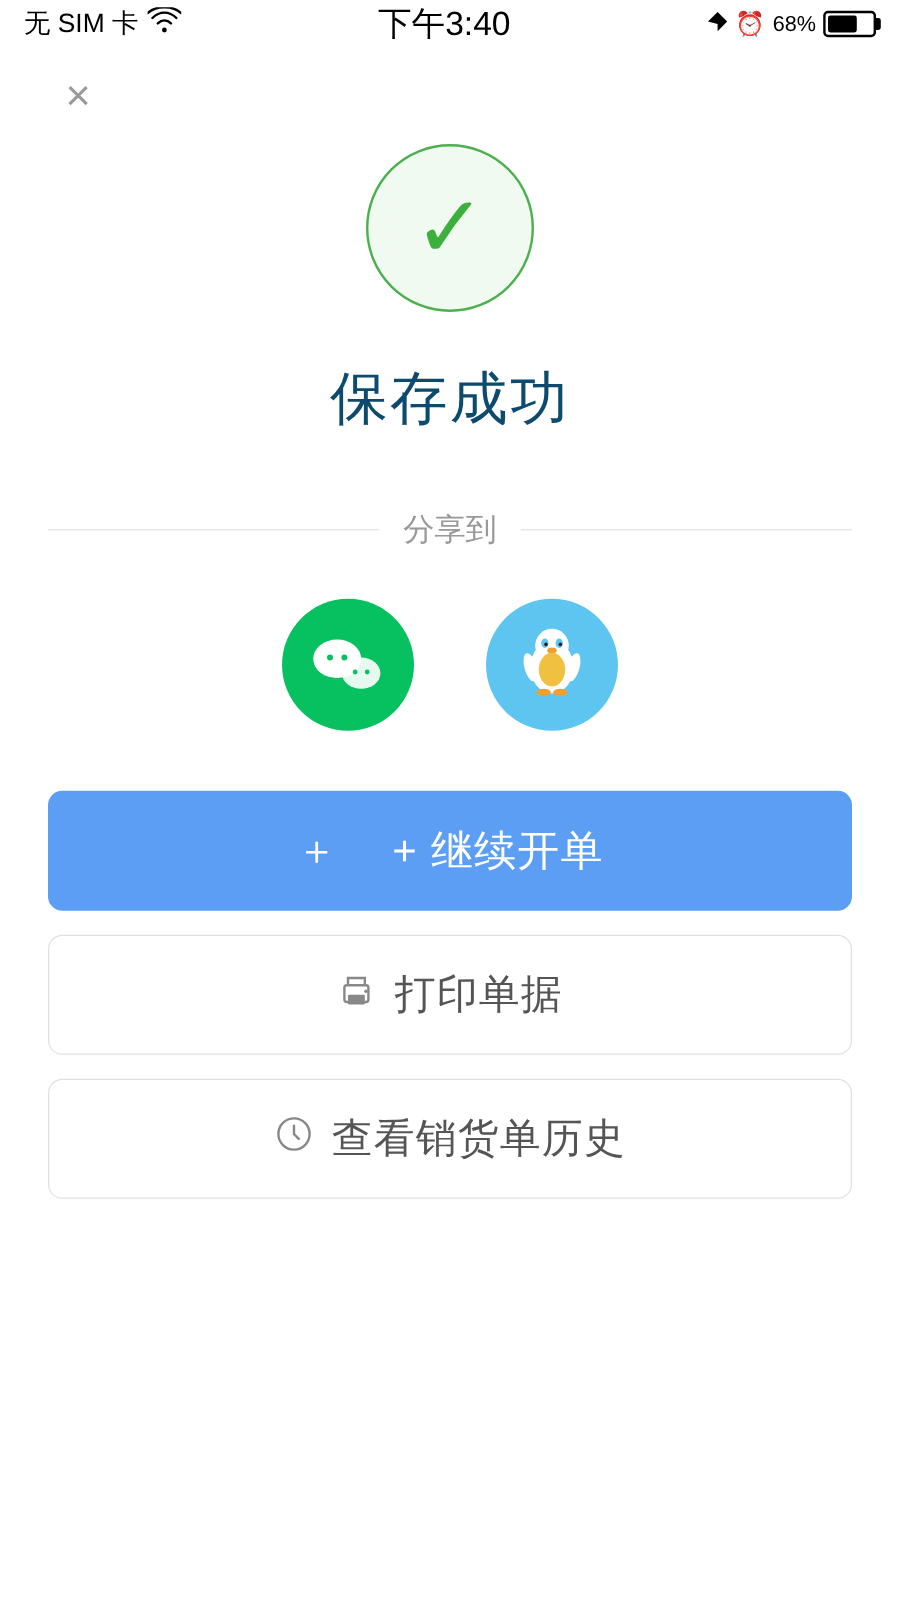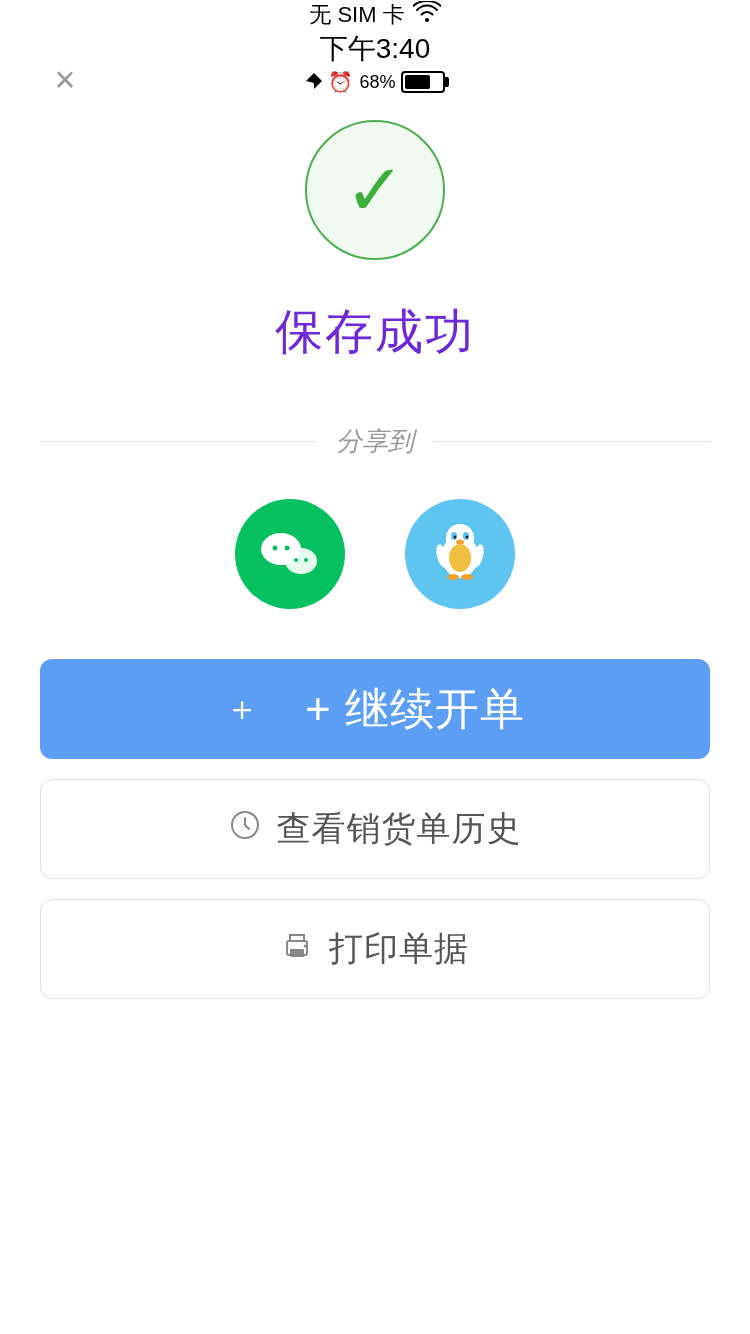--- a/index.html
+++ b/index.html
@@ -20,21 +20,20 @@
 
     
     .status-bar {
       width: 100%;
       height: 40px;
       background: #ffffff;
       display: flex;
       align-items: center;
       justify-content: space-between;
       padding: 0 20px;
-      flex-direction: column;
     }
 
     .status-left {
       display: flex;
       align-items: center;
       gap: 8px;
       font-size: 26px;
       color: #000;
     }
 
@@ -125,41 +124,40 @@
     .checkmark {
       font-size: 72px;
       color: #3daf3d;
       line-height: 1;
     }
 
     
     .success-title {
       font-size: 48px;
       font-weight: 400;
-      color: #6d28d9;
+      color: #0c4a6e;
       margin-bottom: 60px;
       letter-spacing: 2px;
     }
 
     
     .share-section {
       width: 100%;
       display: flex;
       flex-direction: column;
       align-items: center;
       margin-bottom: 50px;
     }
 
     .share-divider-row {
       width: 100%;
       display: flex;
       align-items: center;
       padding: 0 40px;
       margin-bottom: 40px;
-      font-style: italic;
     }
 
     .divider-line {
       flex: 1;
       height: 1px;
       background: #e0e0e0;
     }
 
     .share-label {
       font-size: 26px;
@@ -348,40 +346,40 @@
           <ellipse cx="52" cy="36" rx="5" ry="12" fill="white" transform="rotate(15 52 36)"></ellipse>
         </svg>
       </div>
     </div>
   </div>
 
   <div class="action-buttons">
 
     <button class="btn-primary">
       <span class="btn-icon-white">＋</span>
-      <span style="color:#fff;font-size:44px;margin-left:29px;">+ 继续开单</span>
-    </button>
-
-    <button class="btn-secondary">
-      <span class="btn-icon">
-        <svg width="32" height="32" viewBox="0 0 32 32" fill="none">
-          <circle cx="16" cy="16" r="13" stroke="#888" stroke-width="2" fill="none"></circle>
-          <path d="M16 9v7l4 4" stroke="#888" stroke-width="2" stroke-linecap="round" fill="none"></path>
-        </svg>
-      </span>
-      <span>查看销货单历史</span>
+      <span style="color:#fff;font-size:35px;margin-left:29px;">+ 继续开单</span>
     </button>
 
     <button class="btn-secondary">
       <span class="btn-icon">
         <svg width="32" height="32" viewBox="0 0 32 32" fill="none">
           <rect x="6" y="12" width="20" height="14" rx="2" stroke="#888" stroke-width="2" fill="none"></rect>
           <rect x="9" y="20" width="14" height="8" rx="1" fill="#888"></rect>
           <path d="M9 12V6h14v6" stroke="#888" stroke-width="2" fill="none"></path>
           <circle cx="24" cy="17" r="1.5" fill="#888"></circle>
         </svg>
       </span>
       <span>打印单据</span>
     </button>
 
+    <button class="btn-secondary">
+      <span class="btn-icon">
+        <svg width="32" height="32" viewBox="0 0 32 32" fill="none">
+          <circle cx="16" cy="16" r="13" stroke="#888" stroke-width="2" fill="none"></circle>
+          <path d="M16 9v7l4 4" stroke="#888" stroke-width="2" stroke-linecap="round" fill="none"></path>
+        </svg>
+      </span>
+      <span>查看销货单历史</span>
+    </button>
+
   </div>
 
 </div>
 
 </body></html>

